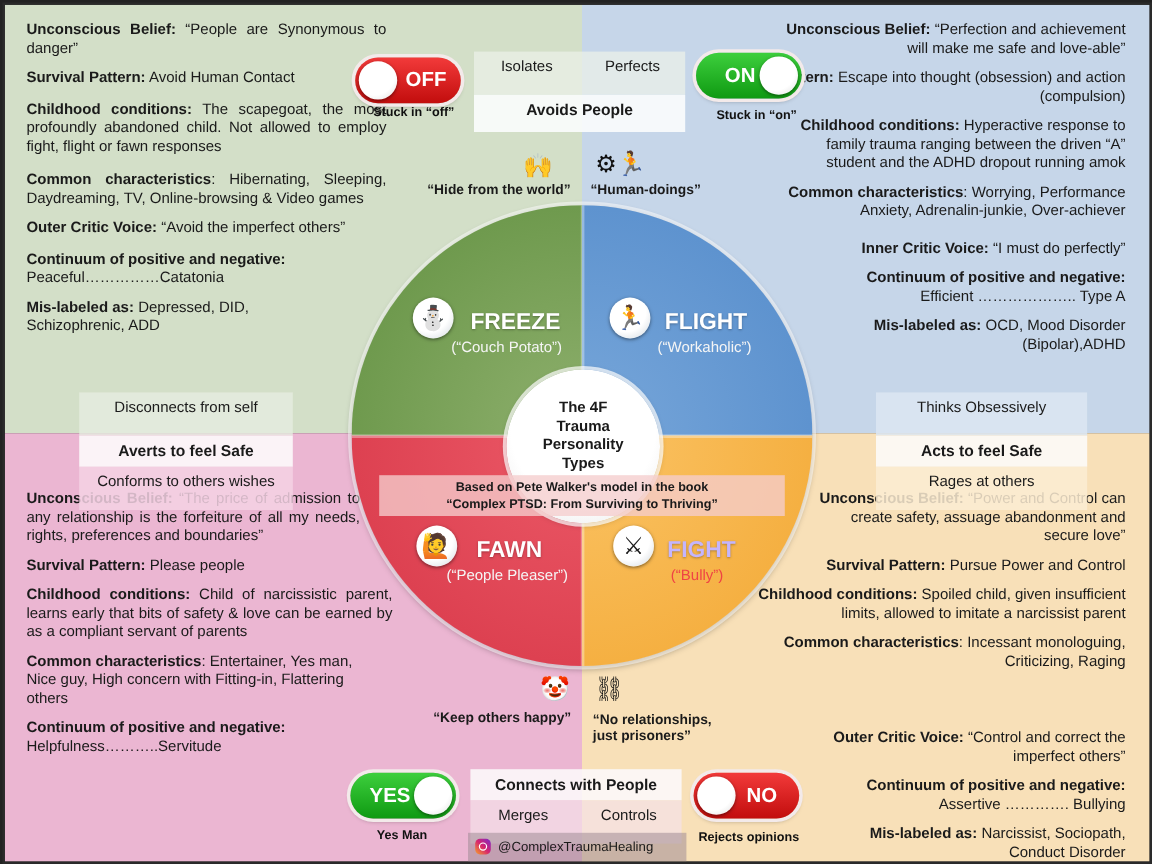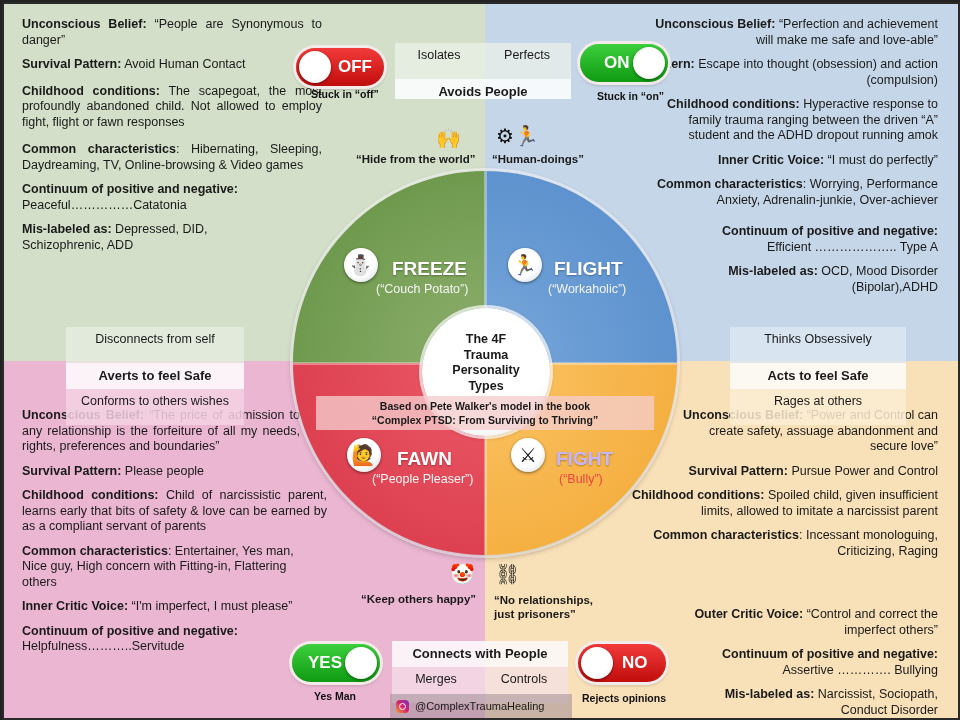--- a/index.html
+++ b/index.html
@@ -64,40 +64,40 @@
   <div class="quad q-tl"></div>
   <div class="quad q-tr"></div>
   <div class="quad q-bl"></div>
   <div class="quad q-br"></div>
 
   <div class="info left-info justify" style="left:18px; top:13px; width:300px;">
     <p><b>Unconscious Belief:</b> <span>“People are Synonymous to danger”</span></p>
     <p style="margin-bottom:11px;"><b>Survival Pattern:</b> <span>Avoid Human Contact</span></p>
     <p style="width:300px; margin-bottom:12px;"><b>Childhood conditions:</b> <span>The scapegoat, the most profoundly abandoned child. Not allowed to employ fight, flight or fawn responses</span></p>
     <p><b>Common characteristics</b><span>: Hibernating, Sleeping, Daydreaming, TV, Online-browsing &amp; Video games</span></p>
+    <p style="margin-bottom:11px;"><b>Outer Critic Voice:</b> <span>“Avoid the imperfect others”</span></p>
     <p style="text-align:left;"><b>Continuum of positive and negative:</b><br><span>Peaceful……………Catatonia</span></p>
     <p style="text-align:left; width:210px;"><b>Mis-labeled as:</b> <span>Depressed, DID, Schizophrenic, ADD</span></p>
   </div>
 
   <div class="info right-info" style="left:632px; top:13px; width:302px;">
     <p style="padding-left:10px;"><b>Unconscious Belief:</b> <span>“Perfection and achievement will make me safe and love-able”</span></p>
     <p style="margin-left:-62px;"><b>Survival Pattern:</b> <span>Escape into thought (obsession) and action (compulsion)</span></p>
     <p style="padding-left:18px;"><b>Childhood conditions:</b> <span>Hyperactive response to family trauma ranging between the driven “A” student and the ADHD dropout running amok</span></p>
+    <p style="margin-left:-10px; margin-bottom:16px;"><b>Common characteristics</b><span>: Worrying, Performance Anxiety, Adrenalin-junkie, Over-achiever</span></p>
     <p><b>Inner Critic Voice:</b> <span>“I must do perfectly”</span></p>
-    <p style="margin-left:-10px; margin-bottom:16px;"><b>Common characteristics</b><span>: Worrying, Performance Anxiety, Adrenalin-junkie, Over-achiever</span></p>
     <p><b>Continuum of positive and negative:</b><br><span>Efficient ……………….. Type A</span></p>
     <p style="padding-left:70px;"><b>Mis-labeled as:</b> <span>OCD, Mood Disorder (Bipolar),ADHD</span></p>
   </div>
 
   <div class="info left-info" style="left:18px; top:404px; width:310px;">
     <p style="width:278px; text-align:justify;"><b>Unconscious Belief:</b> <span>“The price of admission to any relationship is the forfeiture of all my needs, rights, preferences and boundaries”</span></p>
     <p><b>Survival Pattern:</b> <span>Please people</span></p>
     <p style="width:305px; text-align:justify;"><b>Childhood conditions:</b> <span>Child of narcissistic parent, learns early that bits of safety &amp; love can be earned by as a compliant servant of parents</span></p>
     <p style="width:295px;"><b>Common characteristics</b><span>: Entertainer, Yes man, Nice guy, High concern with Fitting-in, Flattering others</span></p>
-    <p><b>Inner Critic Voice:</b> <span>“I'm imperfect, I must please”</span></p>
     <p><b>Continuum of positive and negative:</b><br><span>Helpfulness………..Servitude</span></p>
   </div>
 
   <div class="info right-info" style="left:632px; top:404px; width:302px;">
     <p style="padding-left:38px;"><b>Unconscious Belief:</b> <span>“Power and Control can create safety, assuage abandonment and secure love”</span></p>
     <p><b>Survival Pattern:</b> <span>Pursue Power and Control</span></p>
     <p style="margin-left:-10px;"><b>Childhood conditions:</b> <span>Spoiled child, given insufficient limits, allowed to imitate a narcissist parent</span></p>
     <p style="margin-left:-10px;"><b>Common characteristics</b><span>: Incessant monologuing, Criticizing, Raging</span></p>
     <p style="padding-left:30px;margin-top:48px;"><b>Outer Critic Voice:</b> <span>“Control and correct the imperfect others”</span></p>
     <p><b>Continuum of positive and negative:</b><br><span>Assertive …………. Bullying</span></p>
@@ -114,21 +114,21 @@
     <span class="tlabel" style="left:24px;">ON</span>
     <div class="knob" style="left:53px;"></div>
   </div>
   <div class="toggle-caption" style="left:593px; top:86px;">Stuck in “on”</div>
 
   <div class="label-box" style="left:391px; top:39px; width:176px;">
     <div class="row" style="display:flex; background:rgba(235,240,232,.75);">
       <span style="flex:1;">Isolates</span>
       <span style="flex:1;">Perfects</span>
     </div>
-    <div class="row strong" style="background:rgba(250,252,252,.92); height:20px; line-height:26px;">Avoids People</div>
+    <div class="row strong" style="background:rgba(250,252,252,.92); height:31px; line-height:26px;">Avoids People</div>
   </div>
 
   <div class="icon-small" style="left:432px; top:122px;">🙌</div>
   <div class="icon-small" style="left:492px; top:120px;">⚙🏃</div>
   <div class="quote" style="left:352px; top:149px;">“Hide from the world”</div>
   <div class="quote" style="left:488px; top:149px;">“Human-doings”</div>
 
   <div class="label-box" style="left:62px; top:323px; width:178px;">
     <div class="row" style="background:rgba(230,236,225,.8);">Disconnects from self</div>
     <div class="row strong" style="background:rgba(252,248,250,.92); height:26px; line-height:26px;">Averts to feel Safe</div>

